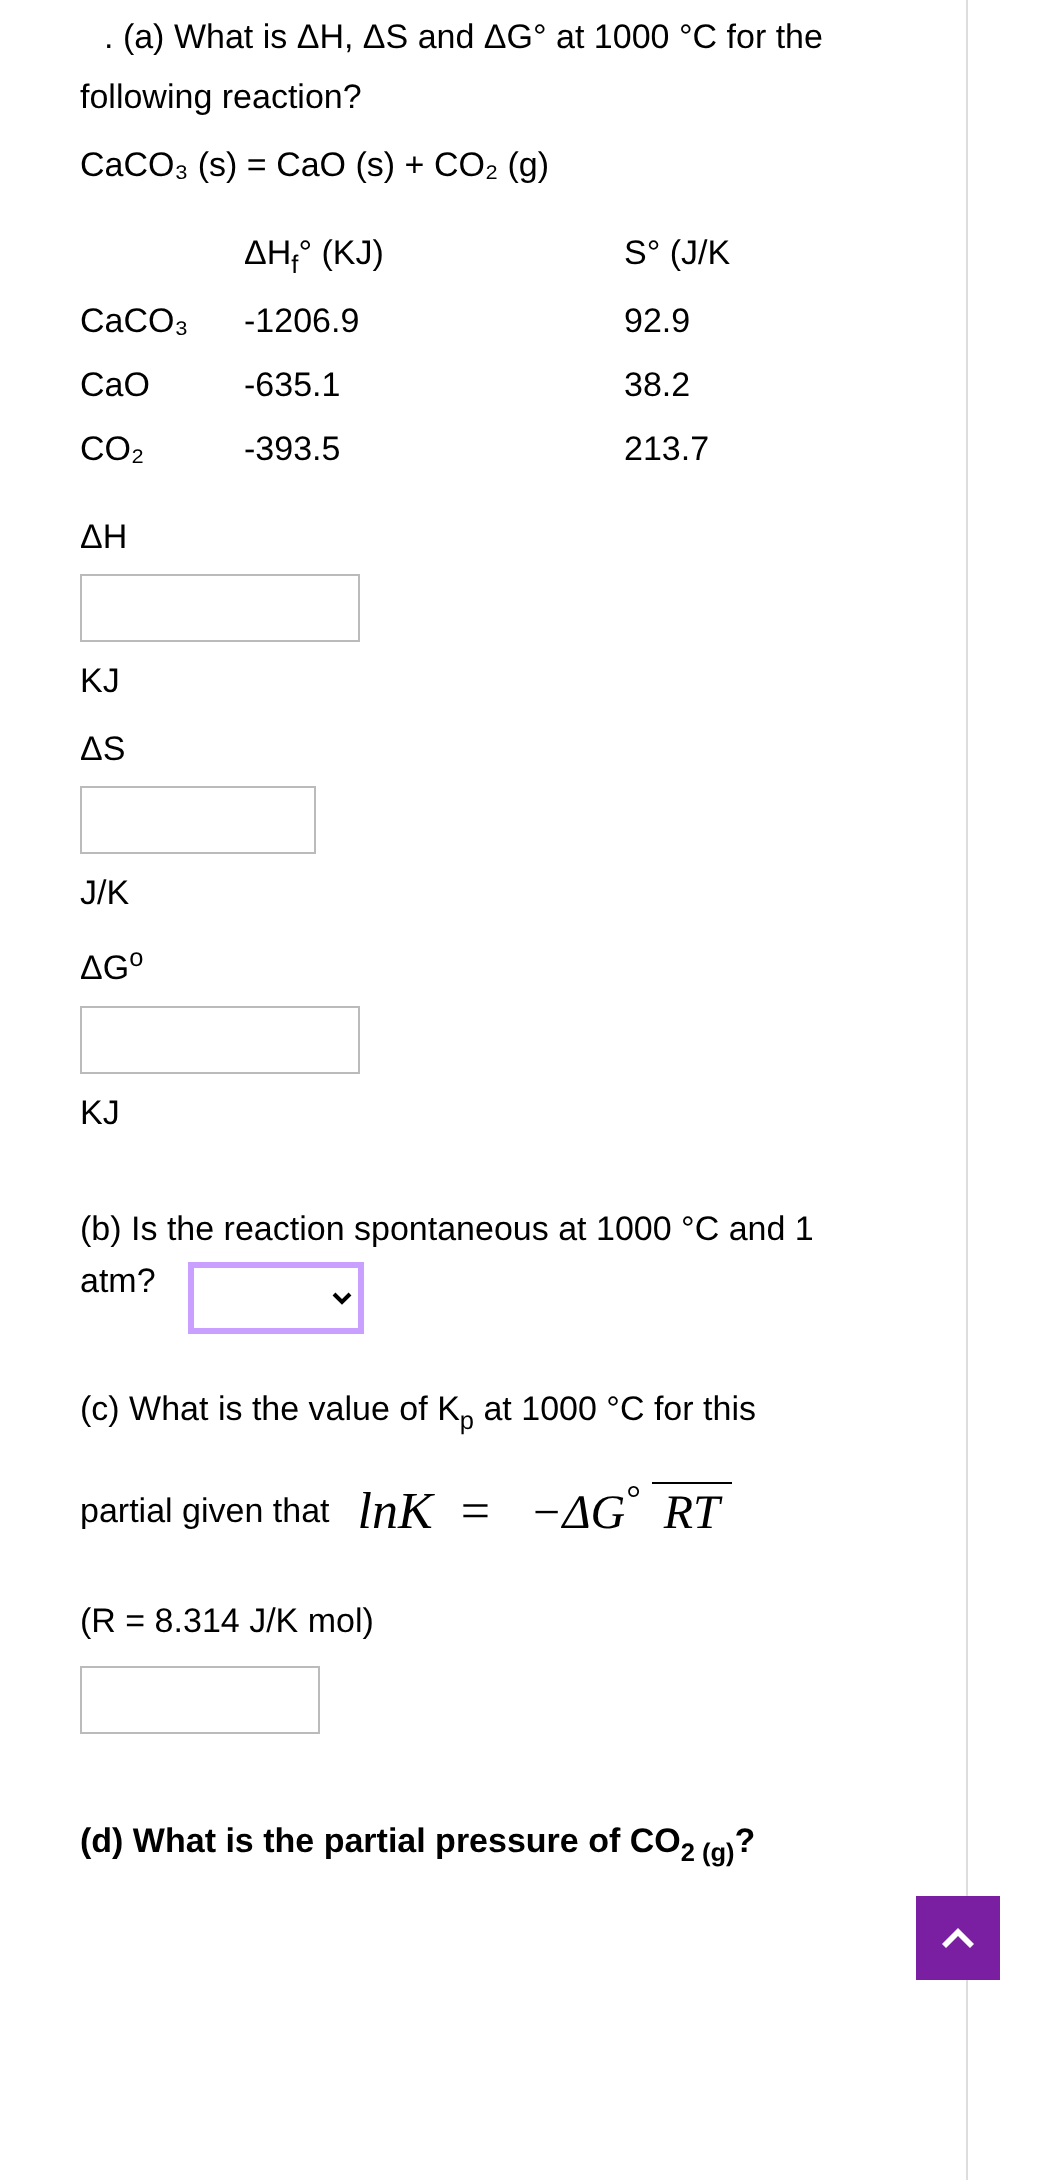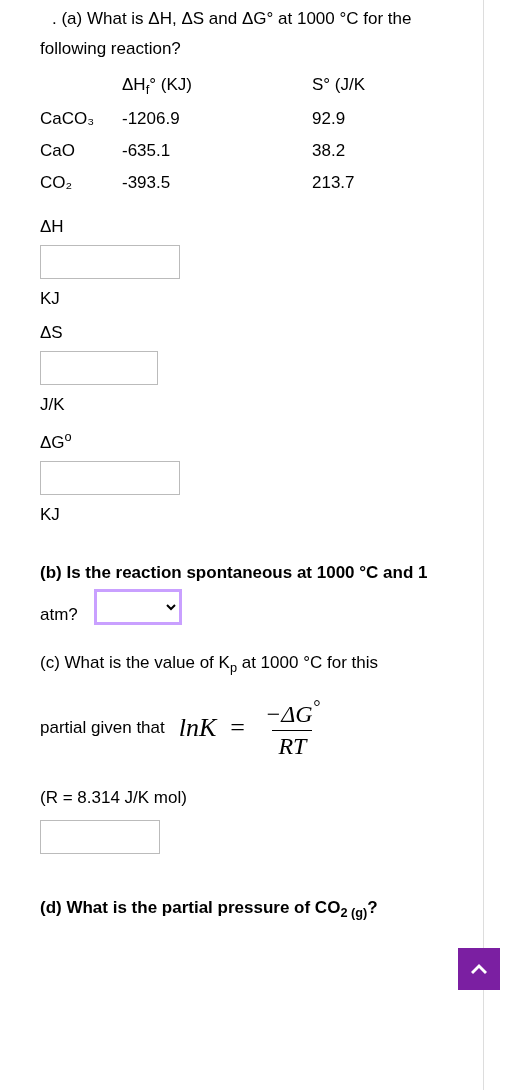--- a/index.html
+++ b/index.html
@@ -54,56 +54,57 @@
     input[type="text"].ans {
       border: 1px solid #bbb;
       height: 34px;
       padding: 4px 6px;
       font-size: 15px;
     }
     .ans-dh { width: 140px; }
     .ans-ds { width: 118px; }
     .ans-dg { width: 140px; }
     .ans-kp { width: 120px; }
-    .part-b { margin-top: 38px; margin-bottom: 6px; font-weight: bold; }
-    .atm-row { display: flex; align-items: flex-end; gap: 16px; margin-bottom: 24px; }
+    .part-b { margin-top: 38px; margin-bottom: 6px; }
+    .atm-row { display: flex; align-items: flex-start; gap: 16px; margin-bottom: 24px; }
     select.spont {
       width: 88px;
       height: 36px;
       border: 3px solid #c9a0ff;
       background: #fff;
       font-size: 15px;
       padding: 2px 4px;
     }
     .part-c1 { margin-bottom: 18px; line-height: 1.6; }
     .eqrow { display: flex; align-items: center; gap: 14px; margin-bottom: 28px; }
     .lnk { font-family: 'Times New Roman', serif; font-style: italic; font-size: 26px; }
     .eq-sign { font-family: 'Times New Roman', serif; font-size: 26px; }
     .frac {
       display: inline-flex;
-      flex-direction: column;
+      flex-direction: row;
       align-items: center;
       font-family: 'Times New Roman', serif;
       font-style: italic;
       font-size: 24px;
     }
     .frac .num { padding: 0 6px 2px; }
     .frac .den { padding: 2px 6px 0; border-top: 1.5px solid #000; }
     .rconst { margin-bottom: 12px; }
     .part-d { margin-top: 44px; font-weight: bold; }
     .degree-sup { font-size: 0.75em; vertical-align: super; position: relative; }
   </style>
 </head>
 <body>
 
 <div class="content-wrapper">
 
   <div class="line question-a">. (a) What is ΔH, ΔS and ΔG° at 1000 °C for the</div>
   <div class="line">following reaction?</div>
 
+  <div class="equation">CaCO₃ (s) = CaO (s) + CO₂ (g)</div>
 
   <table class="data">
     <tbody>
         <tr>
       <td class="col1"></td>
       <td class="col2">
         <span>ΔH</span><span class="sub">f</span><span>°</span><span> (KJ)</span>
       </td>
       <td class="col3">S° (J/K</td>
     </tr>

